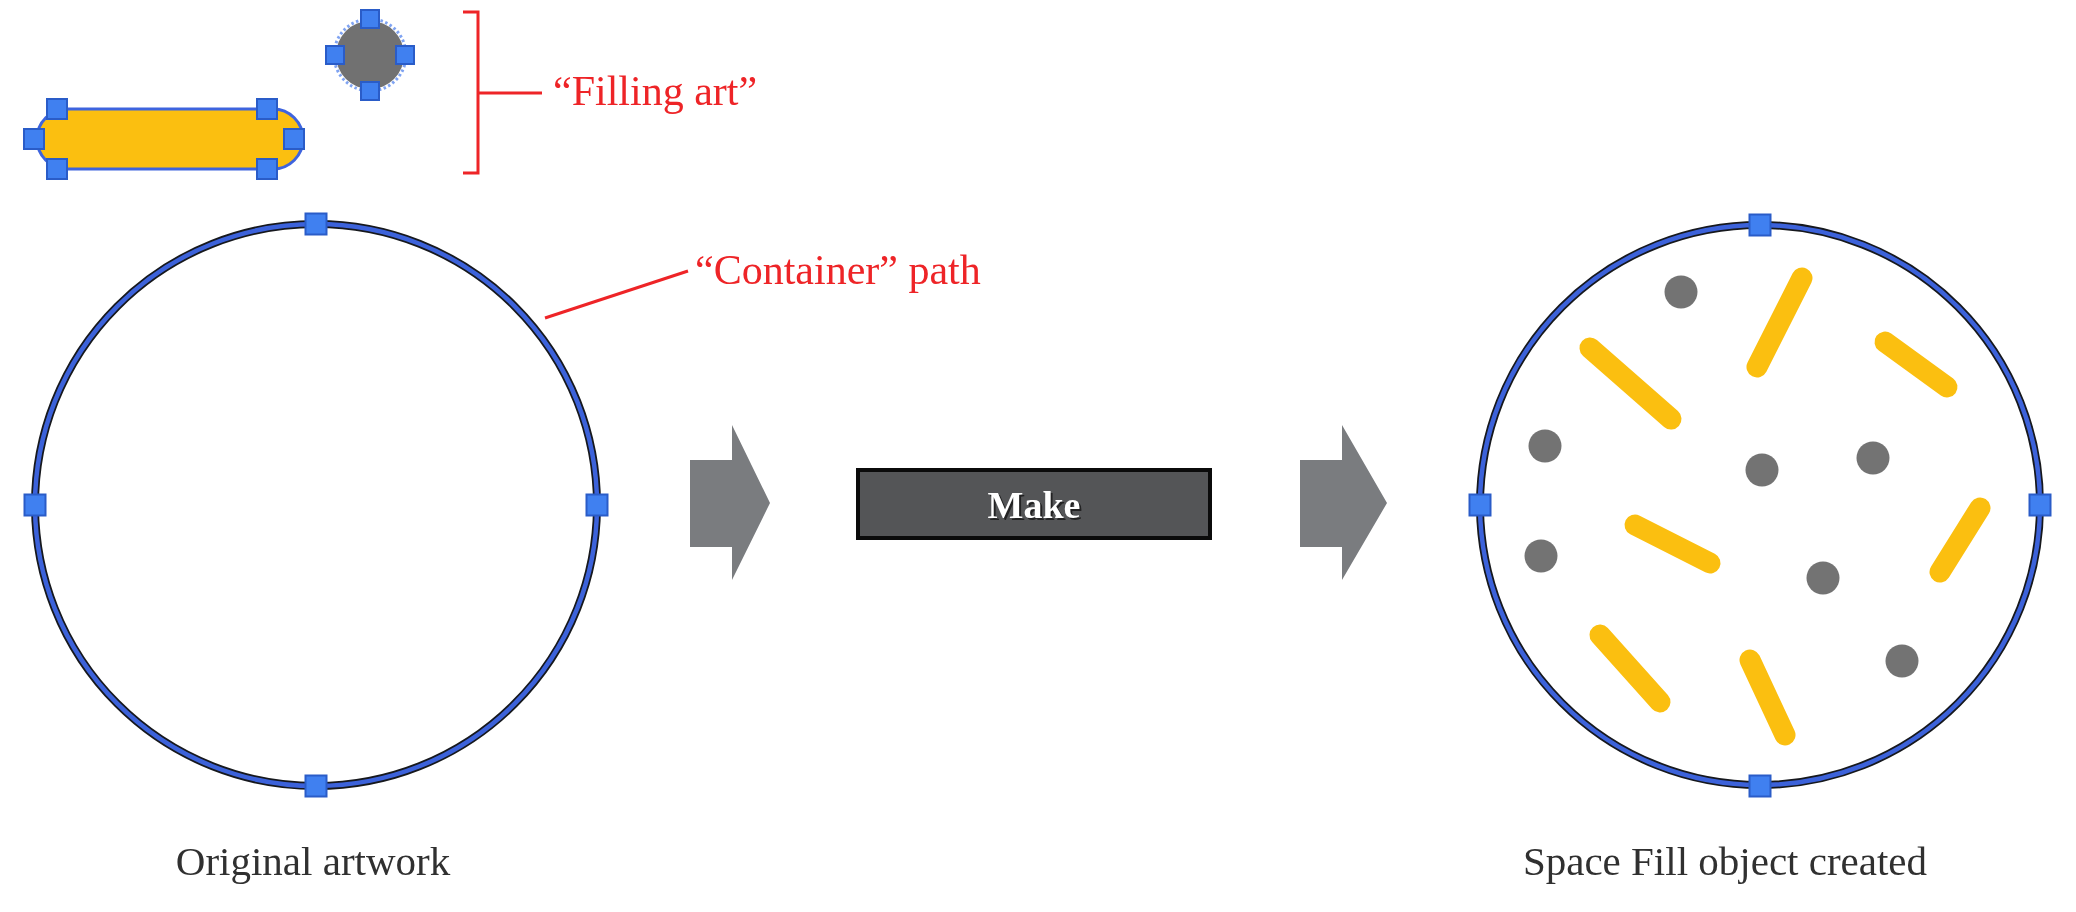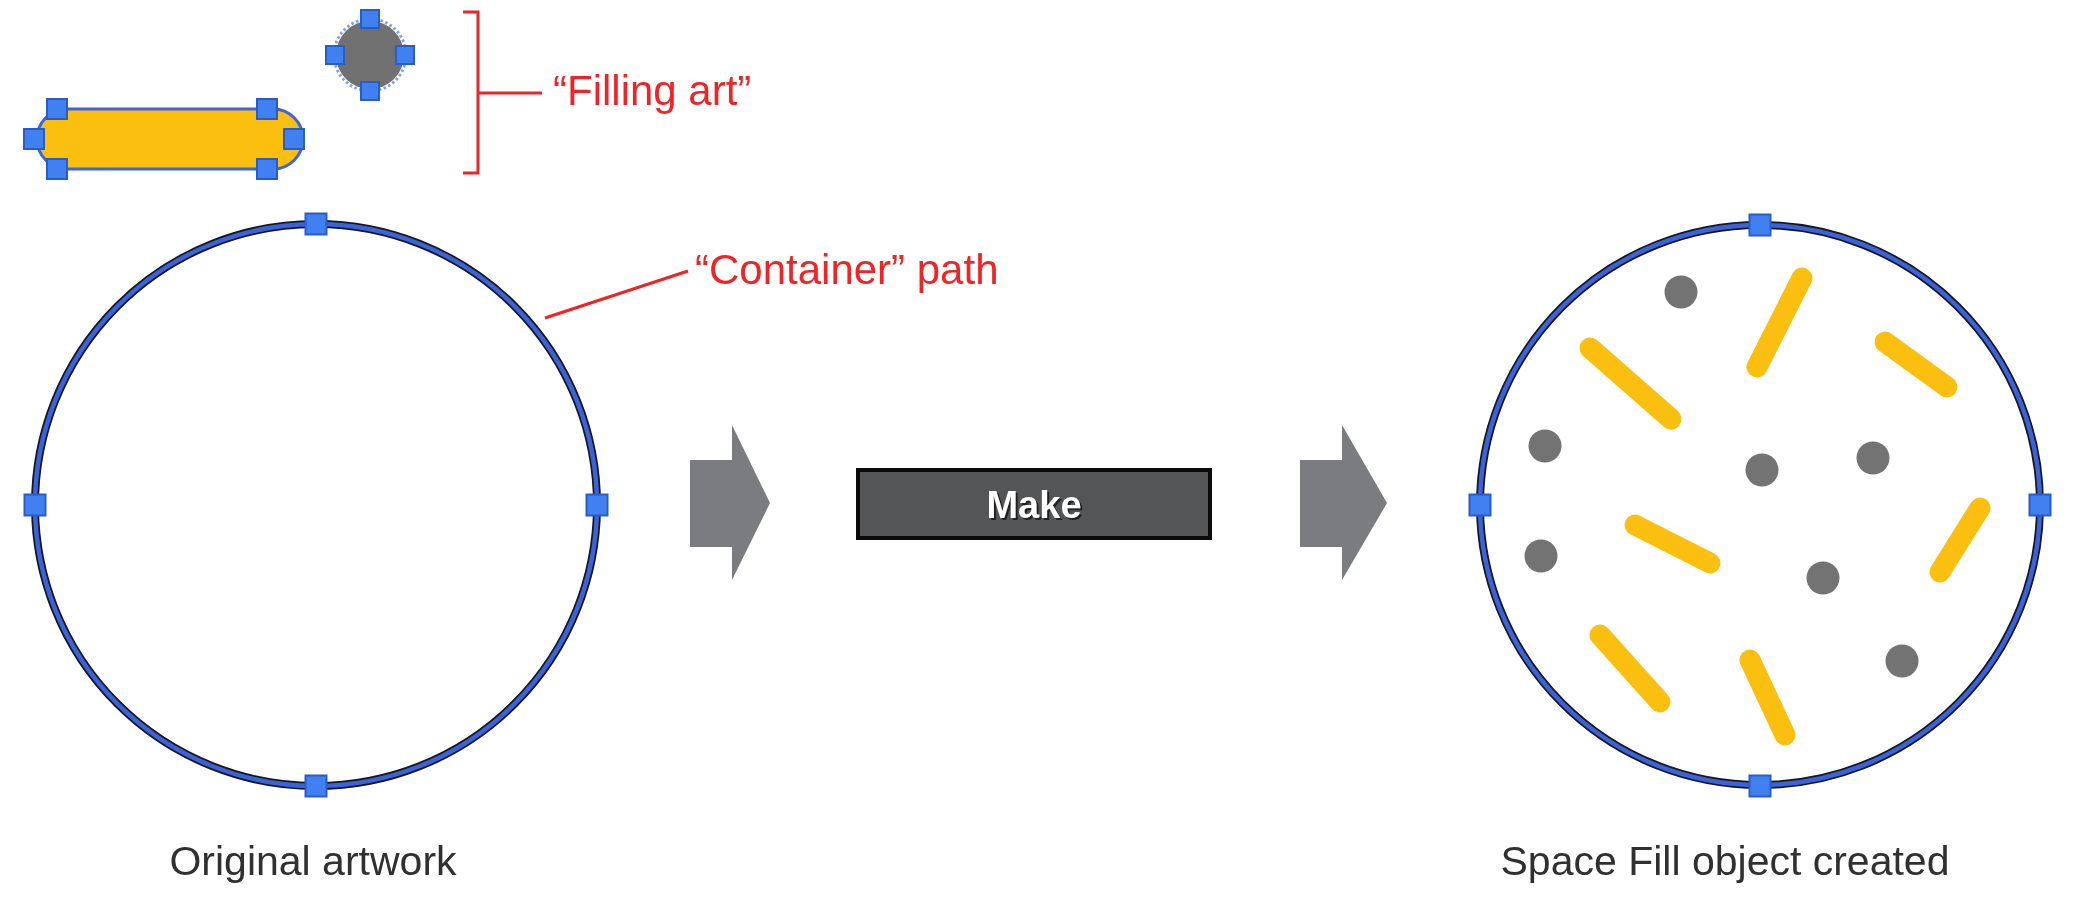--- a/index.html
+++ b/index.html
@@ -1,20 +1,20 @@
 <!DOCTYPE html>
 <html><head>
 <meta charset="utf-8">
 <style>
   html,body{margin:0;padding:0;background:#ffffff;}
   .canvas{
     position:relative;
     width:2076px;height:912px;
     background:#ffffff;
-    font-family:Liberation Sans, sans-serif;
+    font-family:Liberation Serif, serif;
     overflow:hidden;
   }
   svg{display:block;}
   .red-label{font-size:42px;}
   .caption{font-size:41px;}
   .btn-label{font-size:38px;font-weight:bold;}
 </style>
 </head>
 <body>
 

